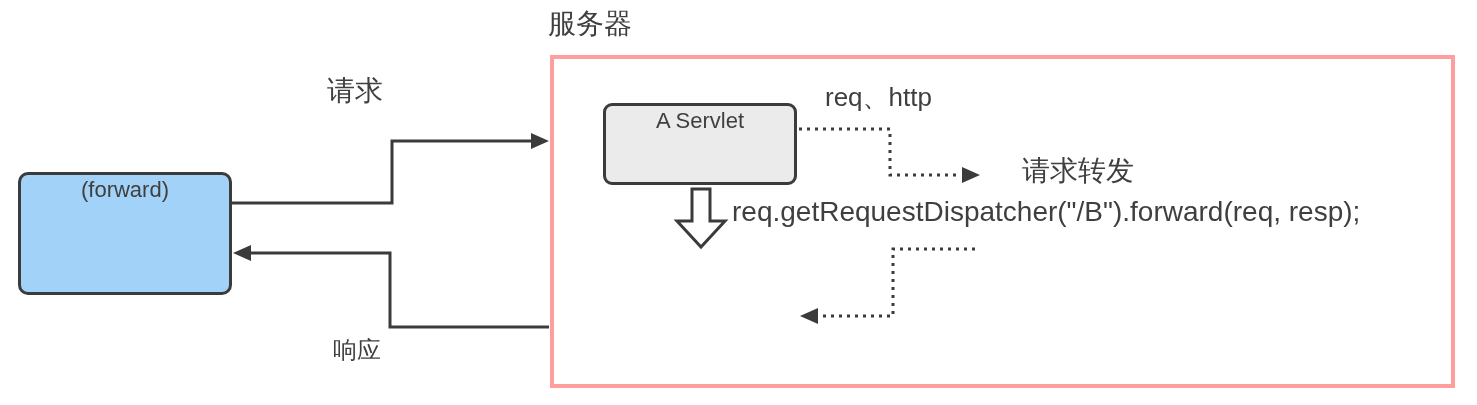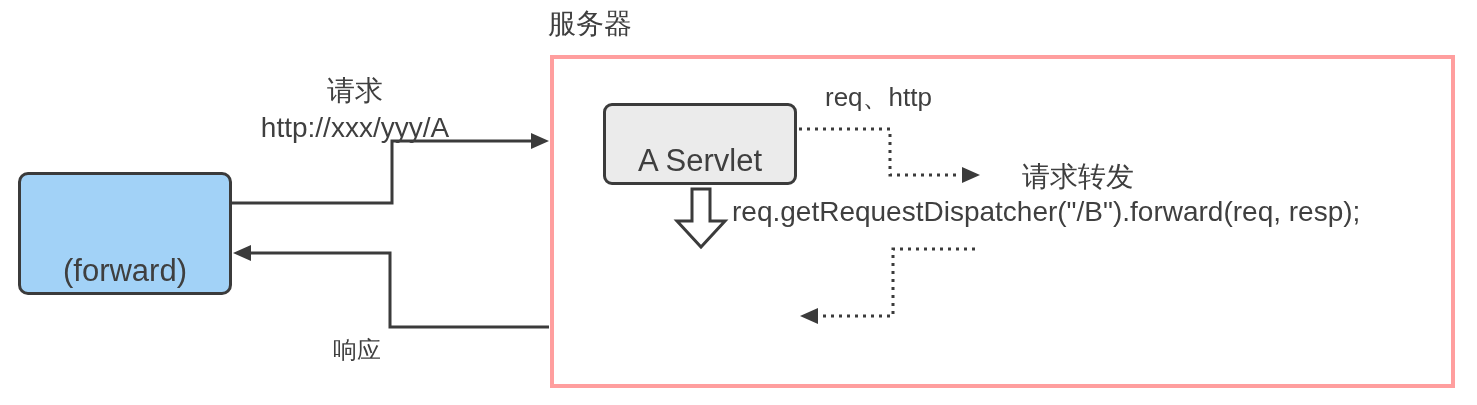--- a/index.html
+++ b/index.html
@@ -22,45 +22,45 @@
   .overlay{
     position:absolute;left:0;top:0;width:1477px;height:405px;
     pointer-events:none;
   }
   .overlay .solid{fill:none;stroke:var(--line);stroke-width:3;}
   .overlay .dotted{fill:none;stroke:var(--line);stroke-width:3;stroke-dasharray:3 5;}
   .overlay .head{fill:var(--line);stroke:none;}
   .overlay .block-arrow{fill:#ffffff;stroke:var(--line);stroke-width:3;stroke-linejoin:miter;}
   .node{
     position:absolute;
-    display:flex;flex-direction:column;align-items:center;justify-content:flex-end;
+    display:flex;flex-direction:column;align-items:center;justify-content:flex-start;
     border:3px solid var(--line);
     border-radius:10px;
-    font-size:31px;line-height:1.32;
+    font-size:22px;line-height:1.32;
     color:var(--text);
     text-align:center;
   }
   .browser{
     left:18px;top:172px;width:214px;height:123px;
     background:var(--browser-fill);
   }
   .servlet{background:var(--servlet-fill);border-radius:9px;}
   .servlet-a{left:603px;top:103px;width:194px;height:82px;}
   .servlet-b{left:605px;top:252px;width:192px;height:86px;}
   .server-box{
     position:absolute;left:550px;top:55px;width:905px;height:333px;
     border:4px solid var(--server-border);
     background:transparent;
   }
   .label{position:absolute;color:var(--text);white-space:nowrap;}
   .server-label{left:548px;top:5px;font-size:28px;}
   .request-label{left:240px;top:48px;width:230px;font-size:28px;line-height:37px;text-align:center;margin-top:24px;}
   .response-label{left:333px;top:334px;font-size:24px;}
   .reqresp-label{left:825px;top:80px;font-size:26px;}
-  .forward-label{left:1022px;top:158px;font-size:28px;}
+  .forward-label{left:1022px;top:152px;font-size:28px;}
   .code-label{left:732px;top:196px;font-size:28px;}
 </style>
 </head>
 <body>
 
 <div class="canvas">
 
   <div class="server-box"></div>
 
   <svg class="overlay" viewBox="0 0 1477 405" xmlns="http://www.w3.org/2000/svg">
@@ -86,21 +86,20 @@
     <div>(forward)</div>
   </div>
 
   <div class="node servlet servlet-a">
     <span>A Servlet</span>
   </div>
 
 
   <div class="label request-label">
     <div>请求</div>
-    <div>http://xxx/yyy/A</div>
   </div>
 
   <div class="label response-label">响应</div>
 
   <div class="label reqresp-label">req、http</div>
 
   <div class="label forward-label">请求转发</div>
 
   <div class="label code-label">req.getRequestDispatcher("/B").forward(req, resp);</div>
 

